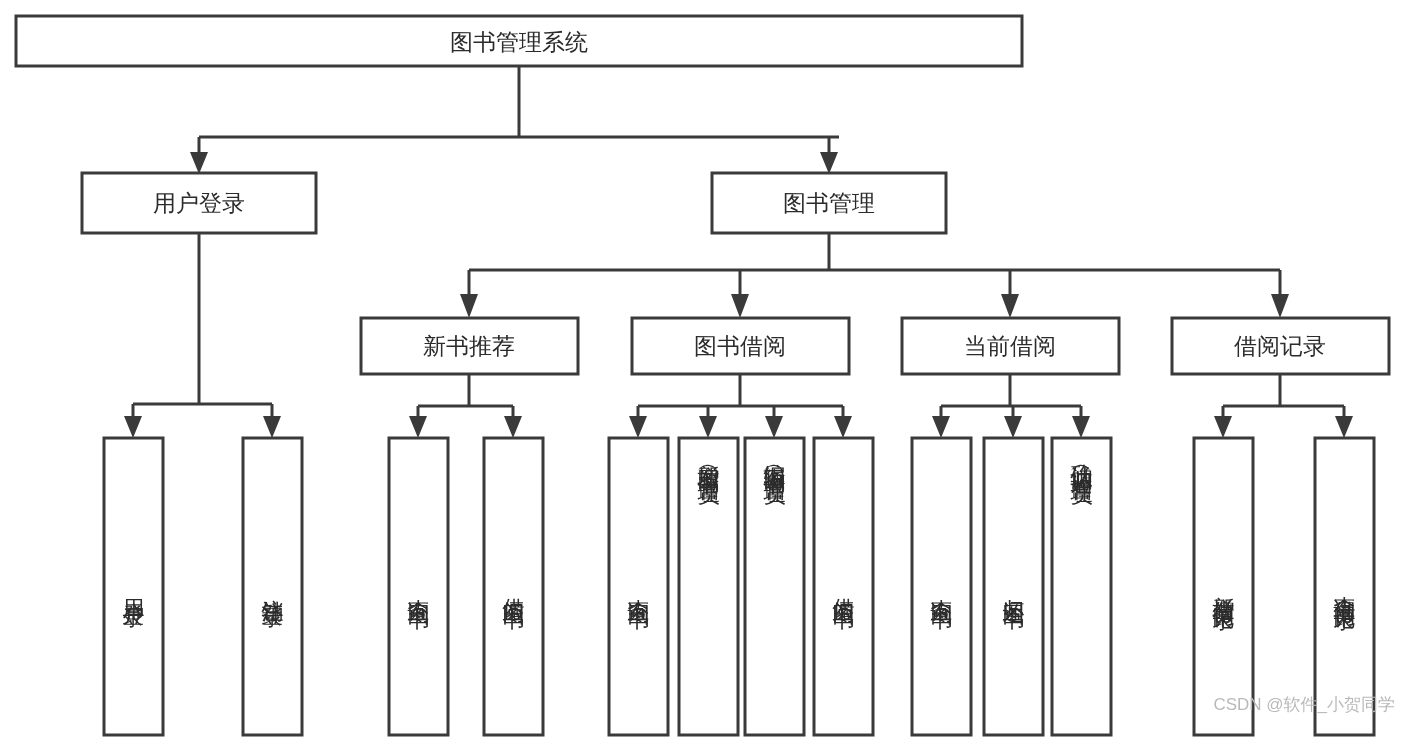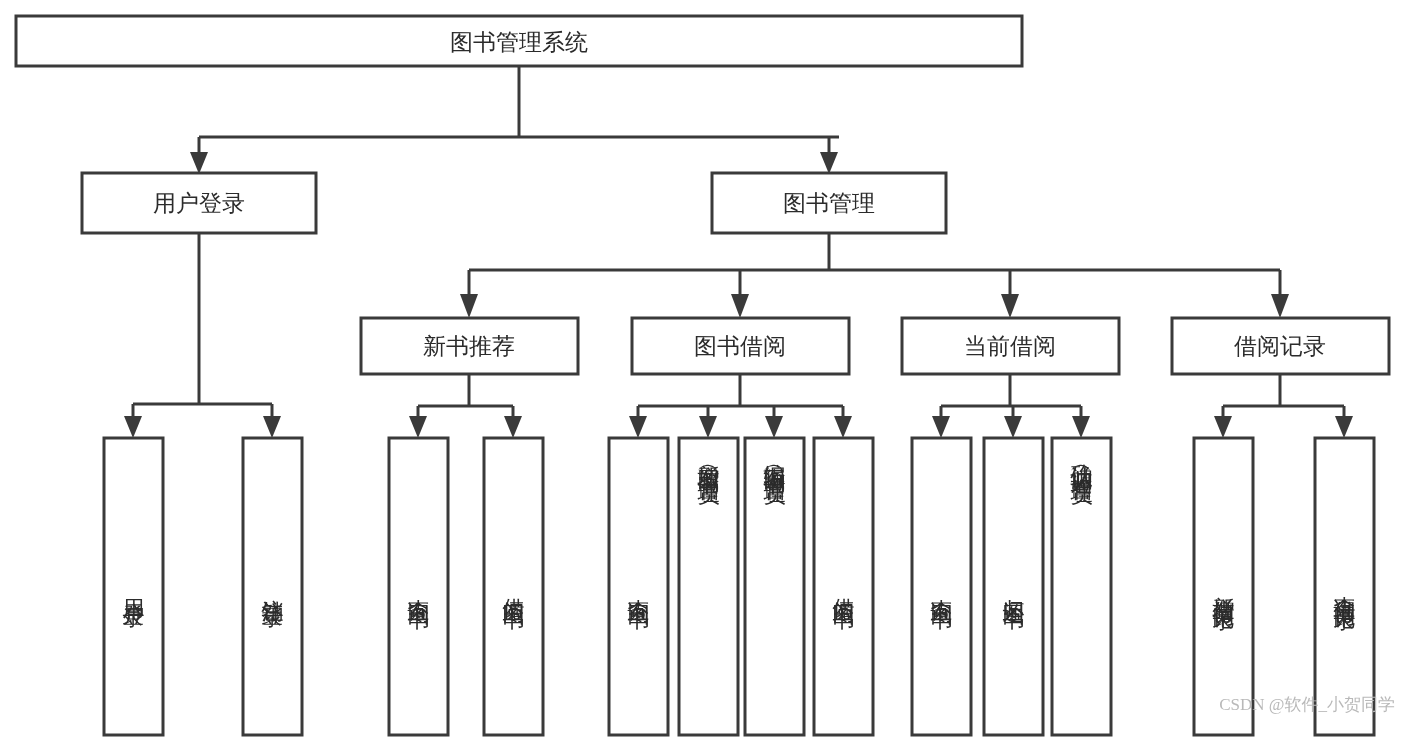--- a/index.html
+++ b/index.html
@@ -11,21 +11,21 @@
   .conn{stroke:#3a3a3a;stroke-width:3;fill:none;}
   .arrowhead{fill:#3a3a3a;stroke:none;}
   .boxlabel{fill:#2b2b2b;font-family:"DejaVu Sans","Liberation Sans",sans-serif;
             font-size:23px;text-anchor:middle;dominant-baseline:middle;}
   .vlabel{position:absolute;display:flex;align-items:center;justify-content:center;
           writing-mode:vertical-rl;text-orientation:upright;
           font-family:"DejaVu Sans","Liberation Sans",sans-serif;
           font-size:22px;color:#2b2b2b;letter-spacing:3px;line-height:1;
           pointer-events:none;white-space:nowrap;}
   #watermark{position:absolute;right:10px;bottom:4px;font-size:17px;color:#b9b9b9;
-             font-family:Liberation Serif, serif;white-space:nowrap;}
+             font-family:Liberation Sans, sans-serif;white-space:nowrap;}
 </style>
 </head>
 <body>
 
 <div id="diagram-root">
 
   <svg id="tree" viewBox="0 0 1405 747" xmlns="http://www.w3.org/2000/svg">
 
     <g>
       <path class="conn" d="M519,67 L519,137"></path>

